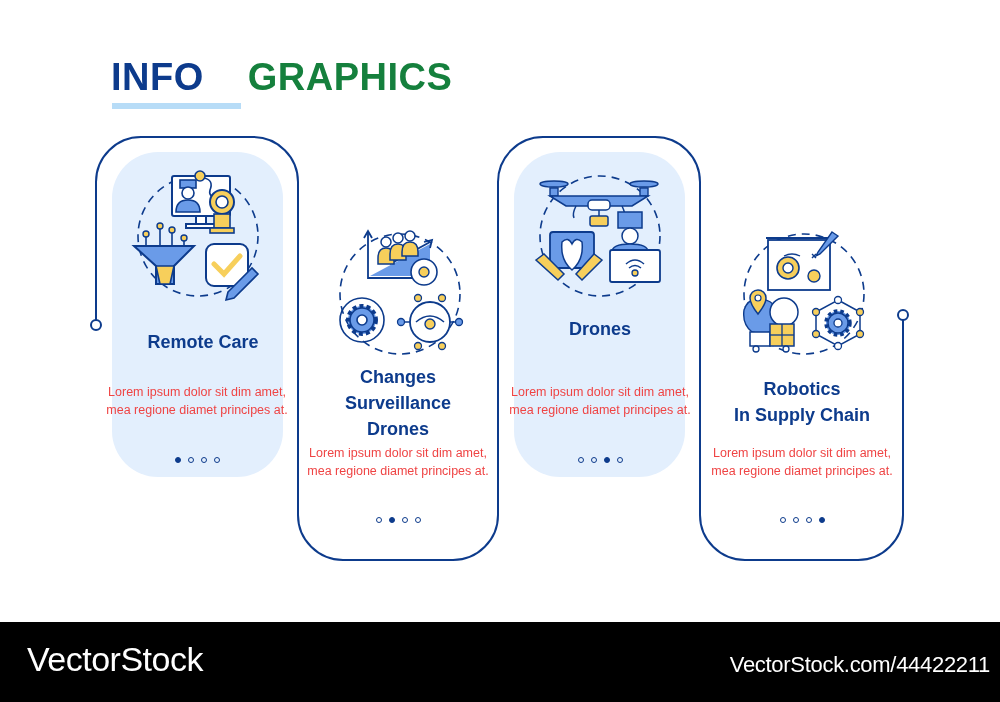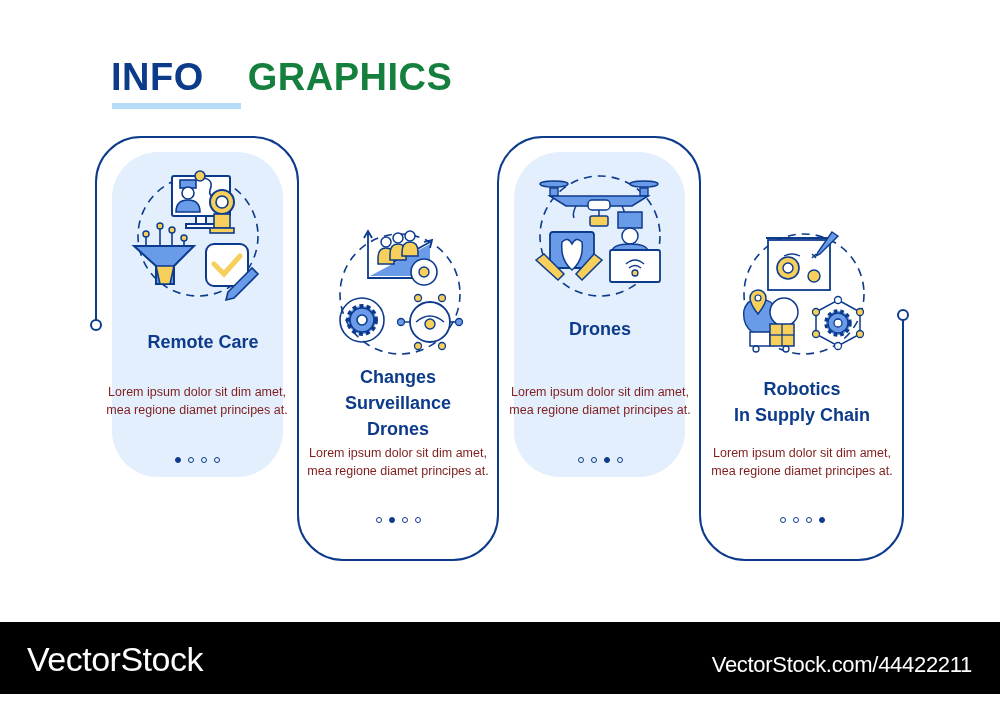--- a/index.html
+++ b/index.html
@@ -8,28 +8,28 @@
   .title { position:absolute; left:111px; top:55px; font-size:38px; font-weight:bold; letter-spacing:0.5px; line-height:44px; }
   .title .a { color:#0d3b8c; }
   .title .b { color:#15803d;margin-left:44px; }
   .title-underline { position:absolute; left:112px; top:103px; width:129px; height:6px; background:#b7dcf7; }
 
   svg.path-line { position:absolute; left:0; top:0; }
 
   .card-fill { position:absolute; background:#e3effd; border-radius:46px; }
   .icon-wrap { position:absolute; }
   .card-title { position:absolute; width:200px; text-align:center; font-weight:bold; font-size:18px; line-height:26px; color:#0d3b8c; }
-  .card-body { position:absolute; width:200px; text-align:center; font-size:12.5px; line-height:18px; color:#7f1d1d; }
+  .card-body { position:absolute; width:200px; text-align:center; font-size:12.5px; line-height:18px; color:#ef4444; }
   .dots { position:absolute; width:200px; display:flex; justify-content:center; gap:7px; }
   .dot { width:4px; height:4px; border:1.3px solid #0d3b8c; border-radius:50%; box-sizing:content-box; }
   .dot.on { background:#0d3b8c; }
 
-  .footer { position:absolute; left:0; top:622px; width:1000px; height:72px; background:#000; }
+  .footer { position:absolute; left:0; top:622px; width:1000px; height:80px; background:#000; }
   .footer .brand { position:absolute; left:27px; top:18px; color:#fff; font-size:34px; letter-spacing:-0.5px; font-family:"Liberation Sans", sans-serif; }
-  .footer .url { position:absolute; right:28px; top:30px; color:#fff; font-size:22px; letter-spacing:-0.3px; font-family:"Liberation Sans", sans-serif; }
+  .footer .url { position:absolute; right:10px; top:30px; color:#fff; font-size:22px; letter-spacing:-0.3px; font-family:"Liberation Sans", sans-serif; }
 </style>
 </head>
 <body>
 
 <div class="title">
   <span class="a">INFO</span><span class="b">GRAPHICS</span>
 </div>
 <div class="title-underline"></div>
 
 <div class="card-fill" style="left:112px;top:152px;width:171px;height:325px;"></div>

